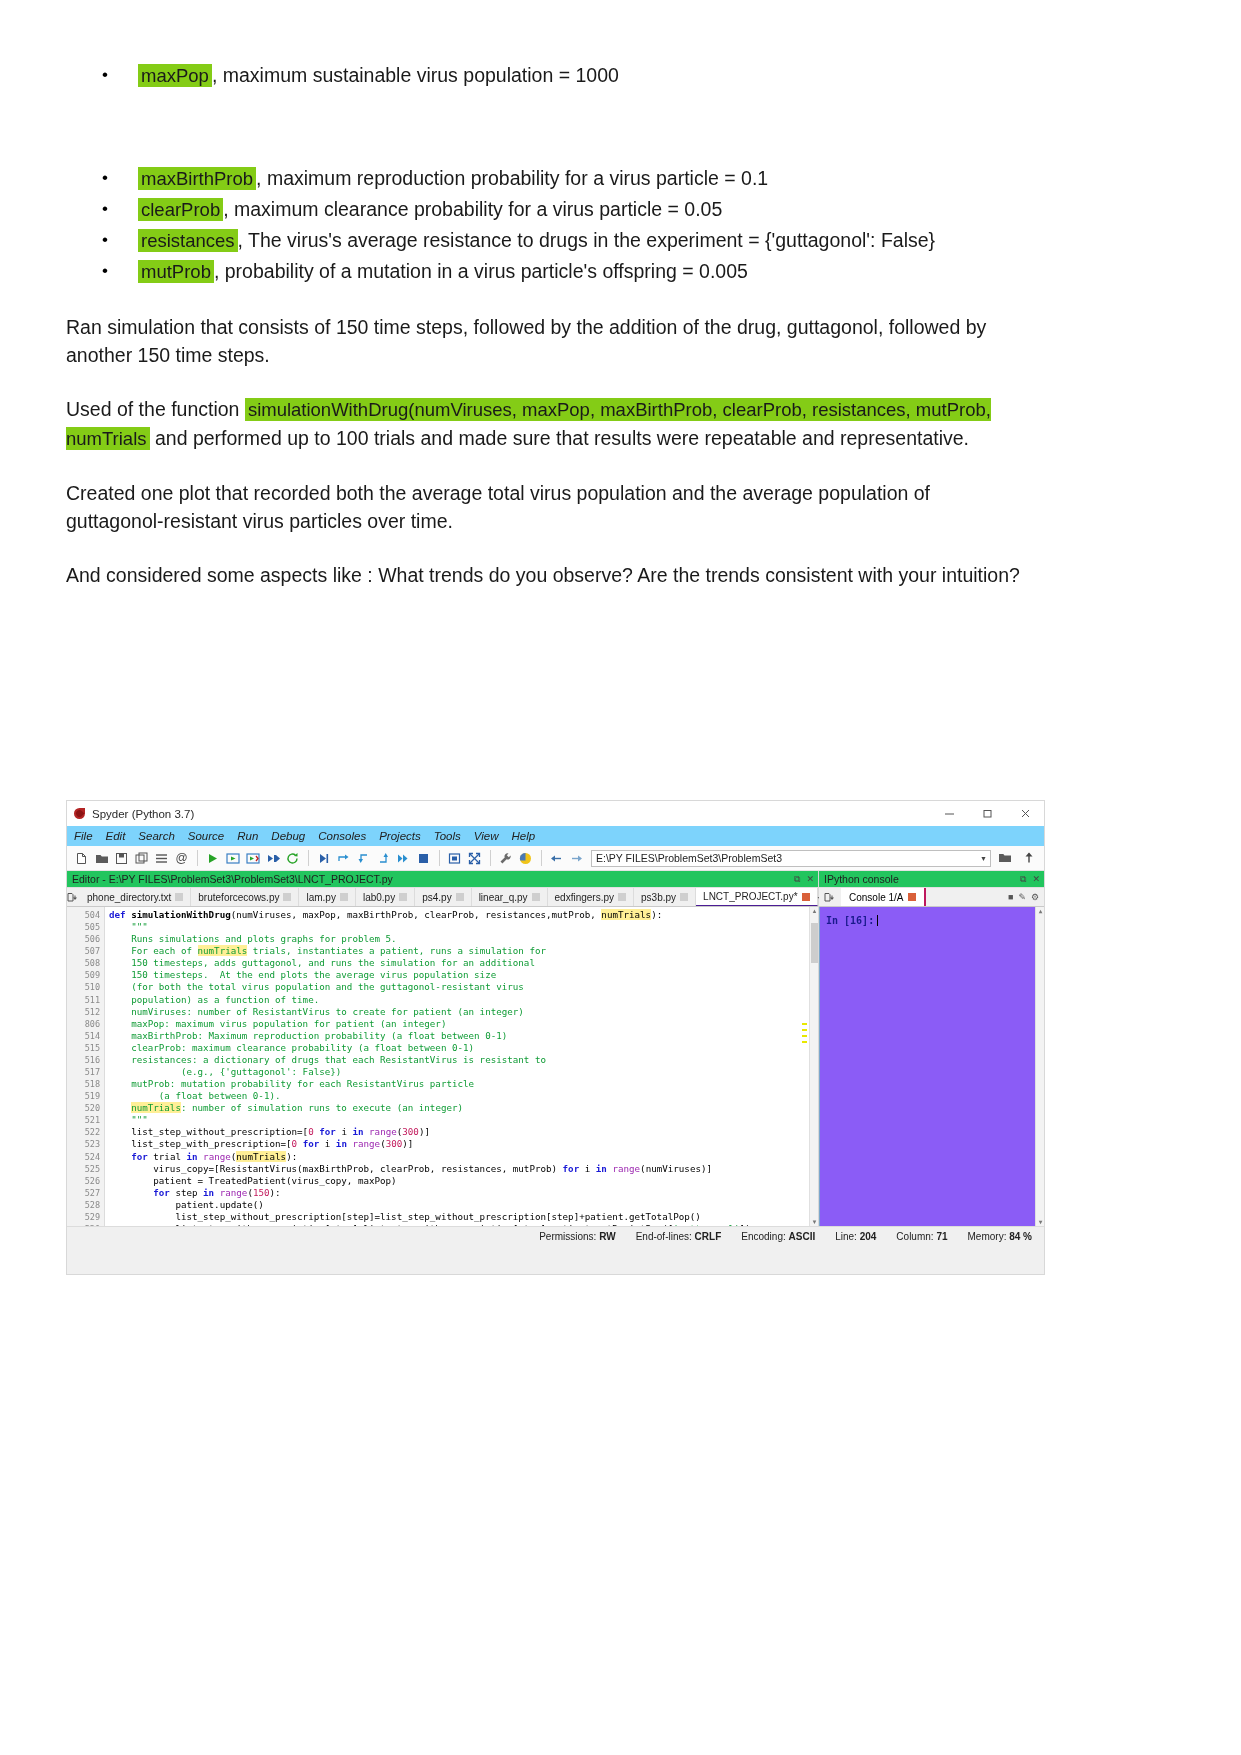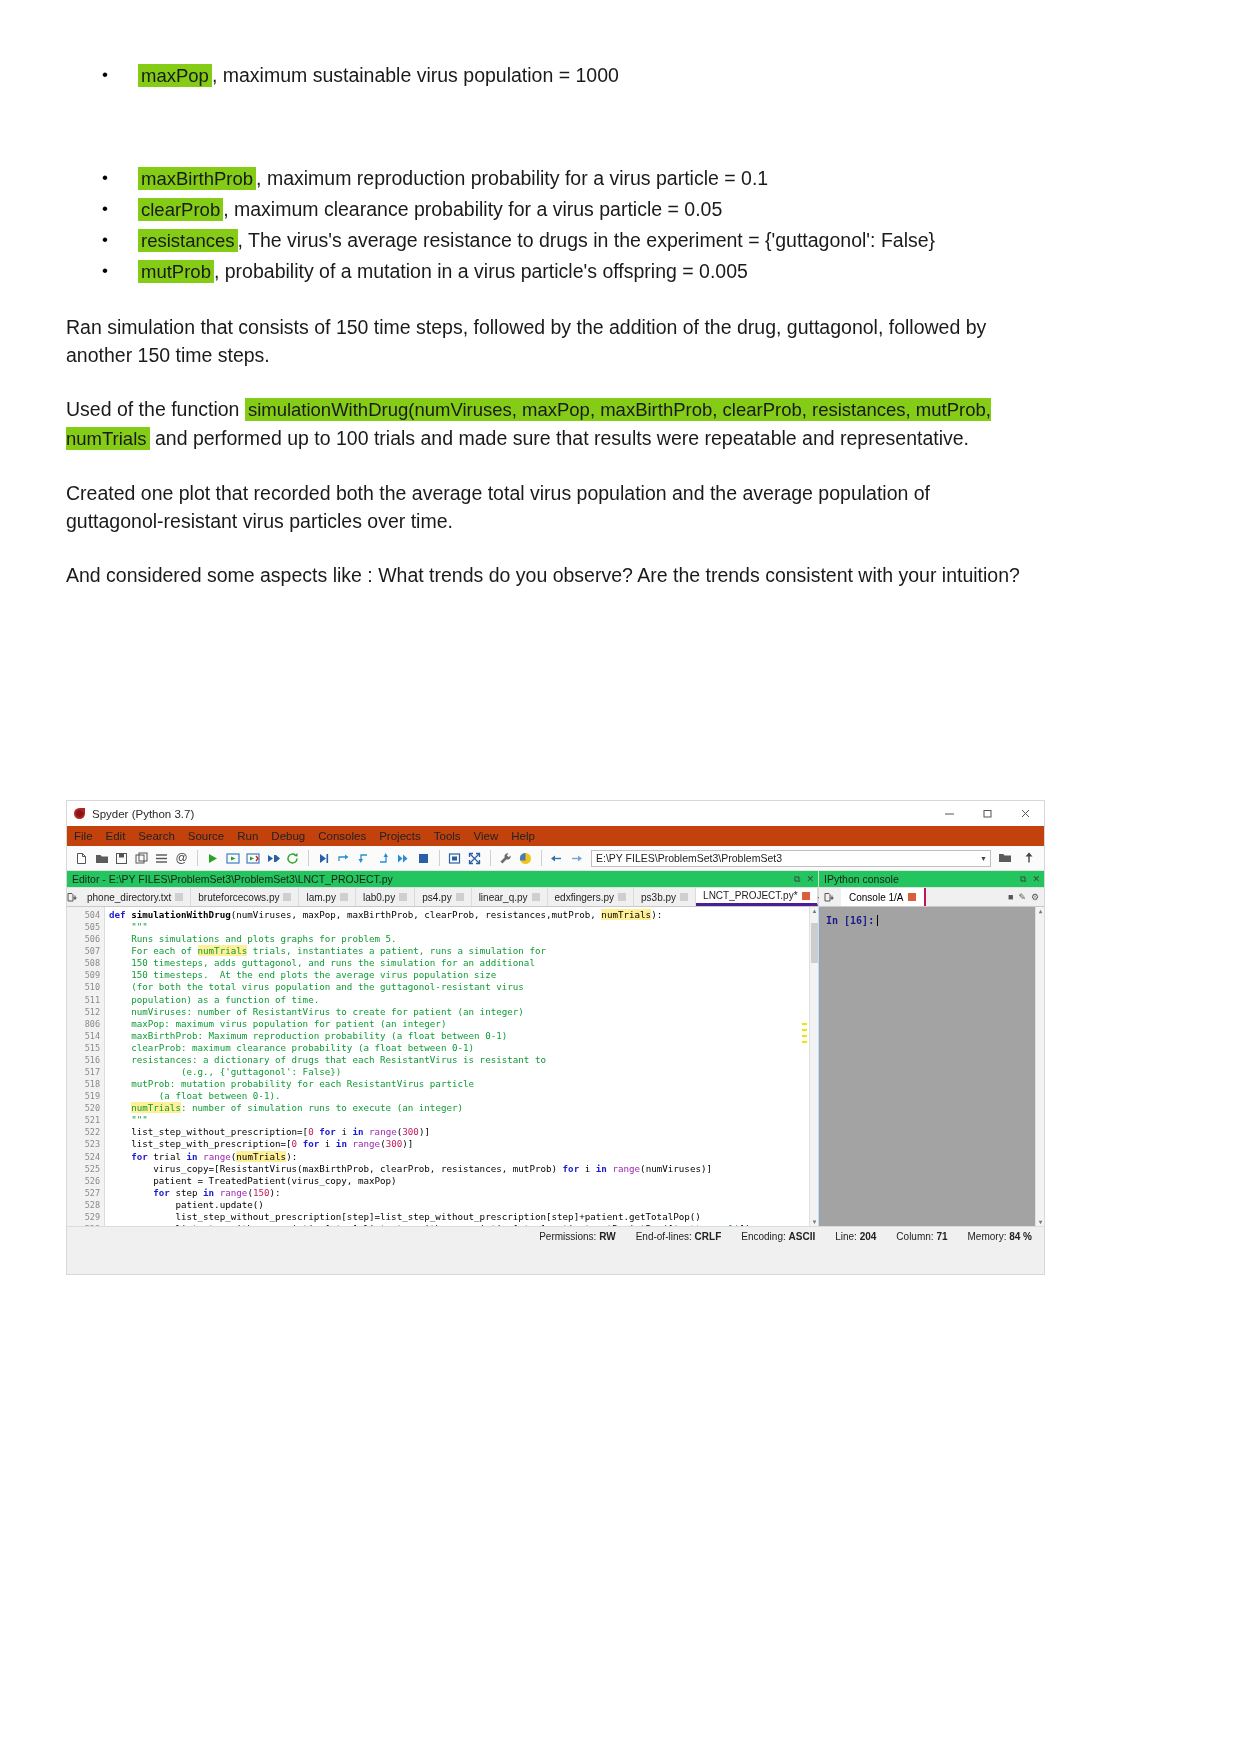--- a/index.html
+++ b/index.html
@@ -78,27 +78,28 @@
     background: #b32424; top:1px; left:1px;
   }
   .sp-logo:after { background:#8c1414; transform: rotate(45deg) scale(.62); }
   .title-text { font-size: 11.5px; color: #2b2b2b; }
   .winbtns { position:absolute; right: 0; top:0; height:25px; display:flex; }
   .winbtn { width: 38px; height: 25px; display:flex; align-items:center; justify-content:center; color:#555; font-size:12px; }
   .winbtn svg { display:block; }
 
   .menubar {
     height: 20px;
-    background: #c2410c;
+    background: #7dd3fc;
     display: flex;
     align-items: center;
     padding-left: 7px;
     gap: 13px;
     font-size: 11.5px;
     color: #222;
+    font-style: italic;
   }
 
   .toolbar {
     height: 25px;
     background: #fbfbfb;
     display: flex;
     align-items: center;
     padding-left: 5px;
     border-bottom: 1px solid #e4e4e4;
   }
@@ -138,21 +139,21 @@
     border-bottom:1px solid #c9c9c9;
   }
   .tab-browse { width:22px; display:flex; align-items:center; justify-content:center; color:#444; font-size:10px;}
   .tab {
     display:flex; align-items:center; gap:4px;
     padding: 0 7px;
     border-right:1px solid #dcdcdc;
     white-space:nowrap;
     color:#1e1e1e;
   }
-  .tab.active { background:#ffffff; border-bottom:3px solid #4c1d95;align-items:center; }
+  .tab.active { background:#ffffff; border-bottom:1px solid #4c1d95;align-items:center; }
   .tab .closeg { width:8px; height:8px; background:#cfcfcf; display:inline-block; }
   .tab.active .closeg { background:#d9603a; }
   .tabstrip-right { margin-left:auto; display:flex; align-items:center; gap:4px; padding-right:4px; font-size:9px; color:#444; }
 
   .code-area {
     flex:1; background:#ffffff; position:relative; overflow:hidden;
     display:flex;
   }
   .gutter {
     width: 38px; background:#f2f2f2; border-right:1px solid #dcdcdc;
@@ -185,21 +186,21 @@
   .mark { position:absolute; right:11px; width:5px; height:2px; background:#e8e800; }
 
   .console-header-tabs {
     height: 19px; background:#f0f0f0; display:flex; align-items:stretch;
     font-size:10px; border-bottom:1px solid #c9c9c9;
   }
   .c-tab { display:flex; align-items:center; gap:5px; padding:0 8px; background:#fff; border-right:2px solid #be185d; }
   .c-tab .closeg { width:8px;height:8px;background:#d9603a; display:inline-block;}
   .c-right { margin-left:auto; display:flex; align-items:center; gap:5px; padding-right:5px; color:#555; font-size:9px; }
   .console-body {
-    flex:1; background:#a3a3a3; padding:8px 6px;
+    flex:1; background:#8b5cf6; padding:8px 6px;
     font-family:"DejaVu Sans Mono", monospace;
     font-size:10px; color:#000;
     border-left:1px solid #7ba7cc;
     position:relative;
   }
   .prompt { color:#1a1a8c; font-weight:bold; }
   .cursor { display:inline-block; width:1px; height:11px; background:#000; vertical-align:-2px; margin-left:3px;}
   .con-scroll { position:absolute; right:0; top:0; width:9px; height:100%; background:#f3f3f3; border-left:1px solid #e0e0e0;}
   .con-scroll .arrow { position:absolute; left:1px; width:7px; height:8px; text-align:center; font-size:6px; color:#777; line-height:8px;}
 

